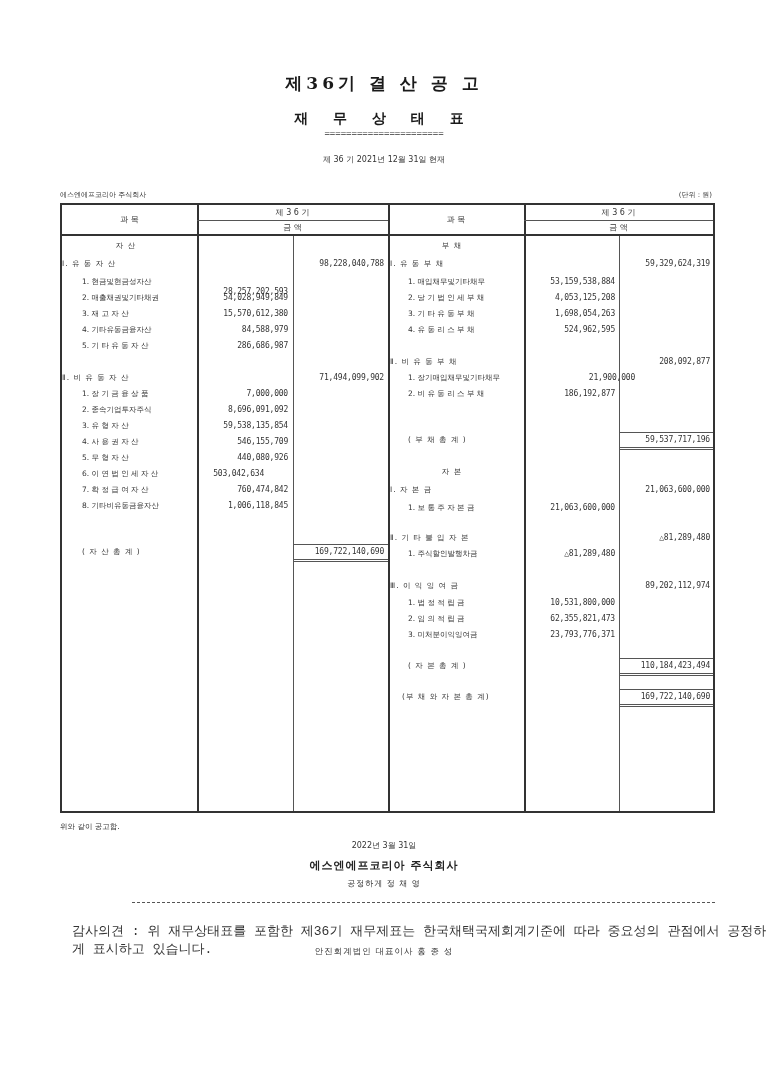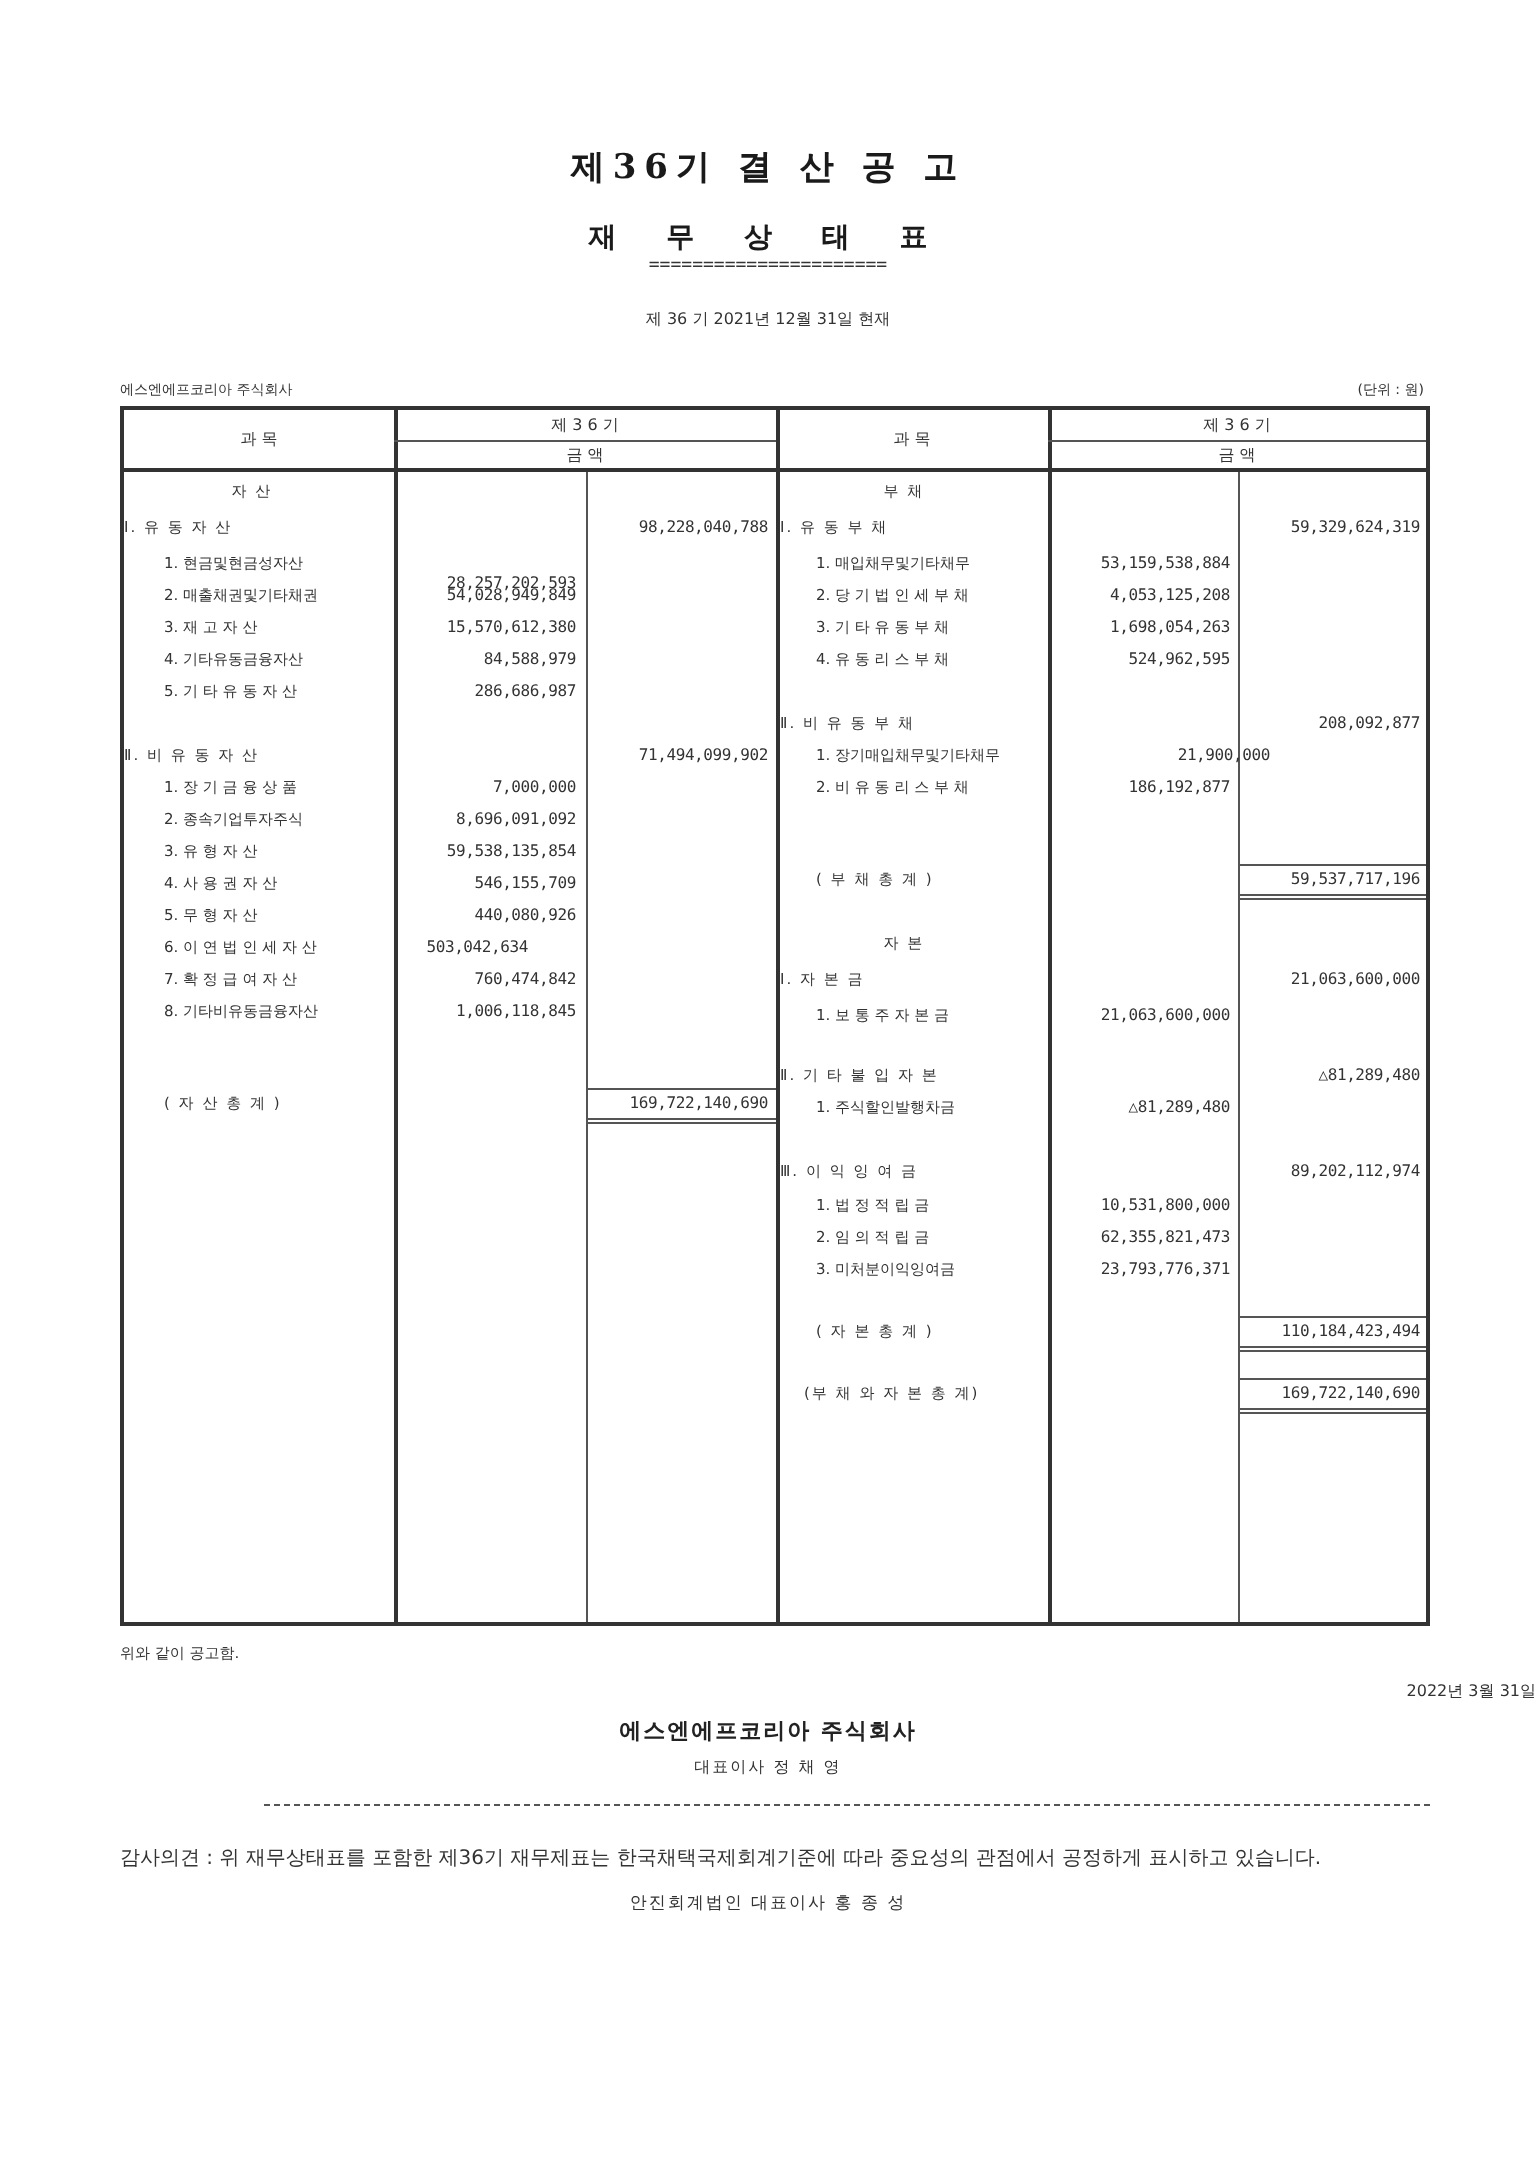--- a/index.html
+++ b/index.html
@@ -25,25 +25,25 @@
   .h-thick { border-top: 2px solid #333; }
   .h-thin { border-top: 1px solid #555; }
 
   .hdr { position: absolute; font-size: 8px; color: #333; text-align: center; }
   .cell { position: absolute; font-size: 7.5px; color: #333; white-space: nowrap; line-height: 12px; }
   .num { font-family: "DejaVu Sans Mono", monospace; font-size: 8px; text-align: right; letter-spacing: -0.2px; }
   .lbl { letter-spacing: 1px; }
   .box { position: absolute; border-top: 1px solid #555; border-bottom: 3px double #555; height: 14px; }
 
   .footer-note { left: 60px; top: 822px; font-size: 7.5px; color: #333; }
-  .footer-date { left: 0; width: 768px; top: 840px; text-align: right; font-size: 8px; color: #333; }
+  .footer-date { left: 0; width: 768px; top: 840px; text-align: center; font-size: 8px; color: #333; }
   .footer-company { left: 0; width: 768px; top: 858px; text-align: center; font-size: 11px; font-weight: bold; color: #222; letter-spacing: 1px; }
   .footer-ceo { left: 0; width: 768px; top: 878px; text-align: center; font-size: 8px; color: #333; letter-spacing: 1px; }
   .dashes { left: 132px; width: 583px; top: 902px; border-top: 1px dashed #555; height: 0; }
-  .audit { left: 60px; top: 922px; font-size: 10px; color: #333; }
+  .audit { left: 72px; top: 922px; font-size: 13px; color: #333; font-family: Liberation Mono, monospace; }
   .auditor { left: 0; width: 768px; top: 946px; text-align: center; font-size: 8.5px; color: #333; letter-spacing: 1px; }
 </style>
 </head>
 <body>
 
 <div class="abs title">제36기 결 산 공 고</div>
 <div class="abs subtitle">재 무 상 태 표</div>
 <div class="abs underline-eq">======================</div>
 <div class="abs period-date">제 36 기   2021년 12월 31일 현재</div>
 <div class="abs company-top">에스엔에프코리아 주식회사</div>
@@ -159,16 +159,16 @@
   <div class="cell num" style="left:558px; width:90px; top:455px">110,184,423,494</div>
 
   <div class="cell" style="left:340px; top:486px; letter-spacing:1px">(부 채 와 자 본 총 계)</div>
   <div class="box" style="left:558px; width:93px; top:484px"></div>
   <div class="cell num" style="left:558px; width:90px; top:486px">169,722,140,690</div>
 </div>
 
 <div class="abs footer-note">위와 같이 공고함.</div>
 <div class="abs footer-date">2022년 3월 31일</div>
 <div class="abs footer-company">에스엔에프코리아 주식회사</div>
-<div class="abs footer-ceo">대표이사 정 채 영</div>
+<div class="abs footer-ceo">공정하게 정 채 영</div>
 <div class="abs dashes"></div>
 <div class="abs audit">감사의견 : 위 재무상태표를 포함한 제36기 재무제표는 한국채택국제회계기준에 따라 중요성의 관점에서 공정하게 표시하고 있습니다.</div>
 <div class="abs auditor">안진회계법인 대표이사 홍 종 성</div>
 
 </body></html>

